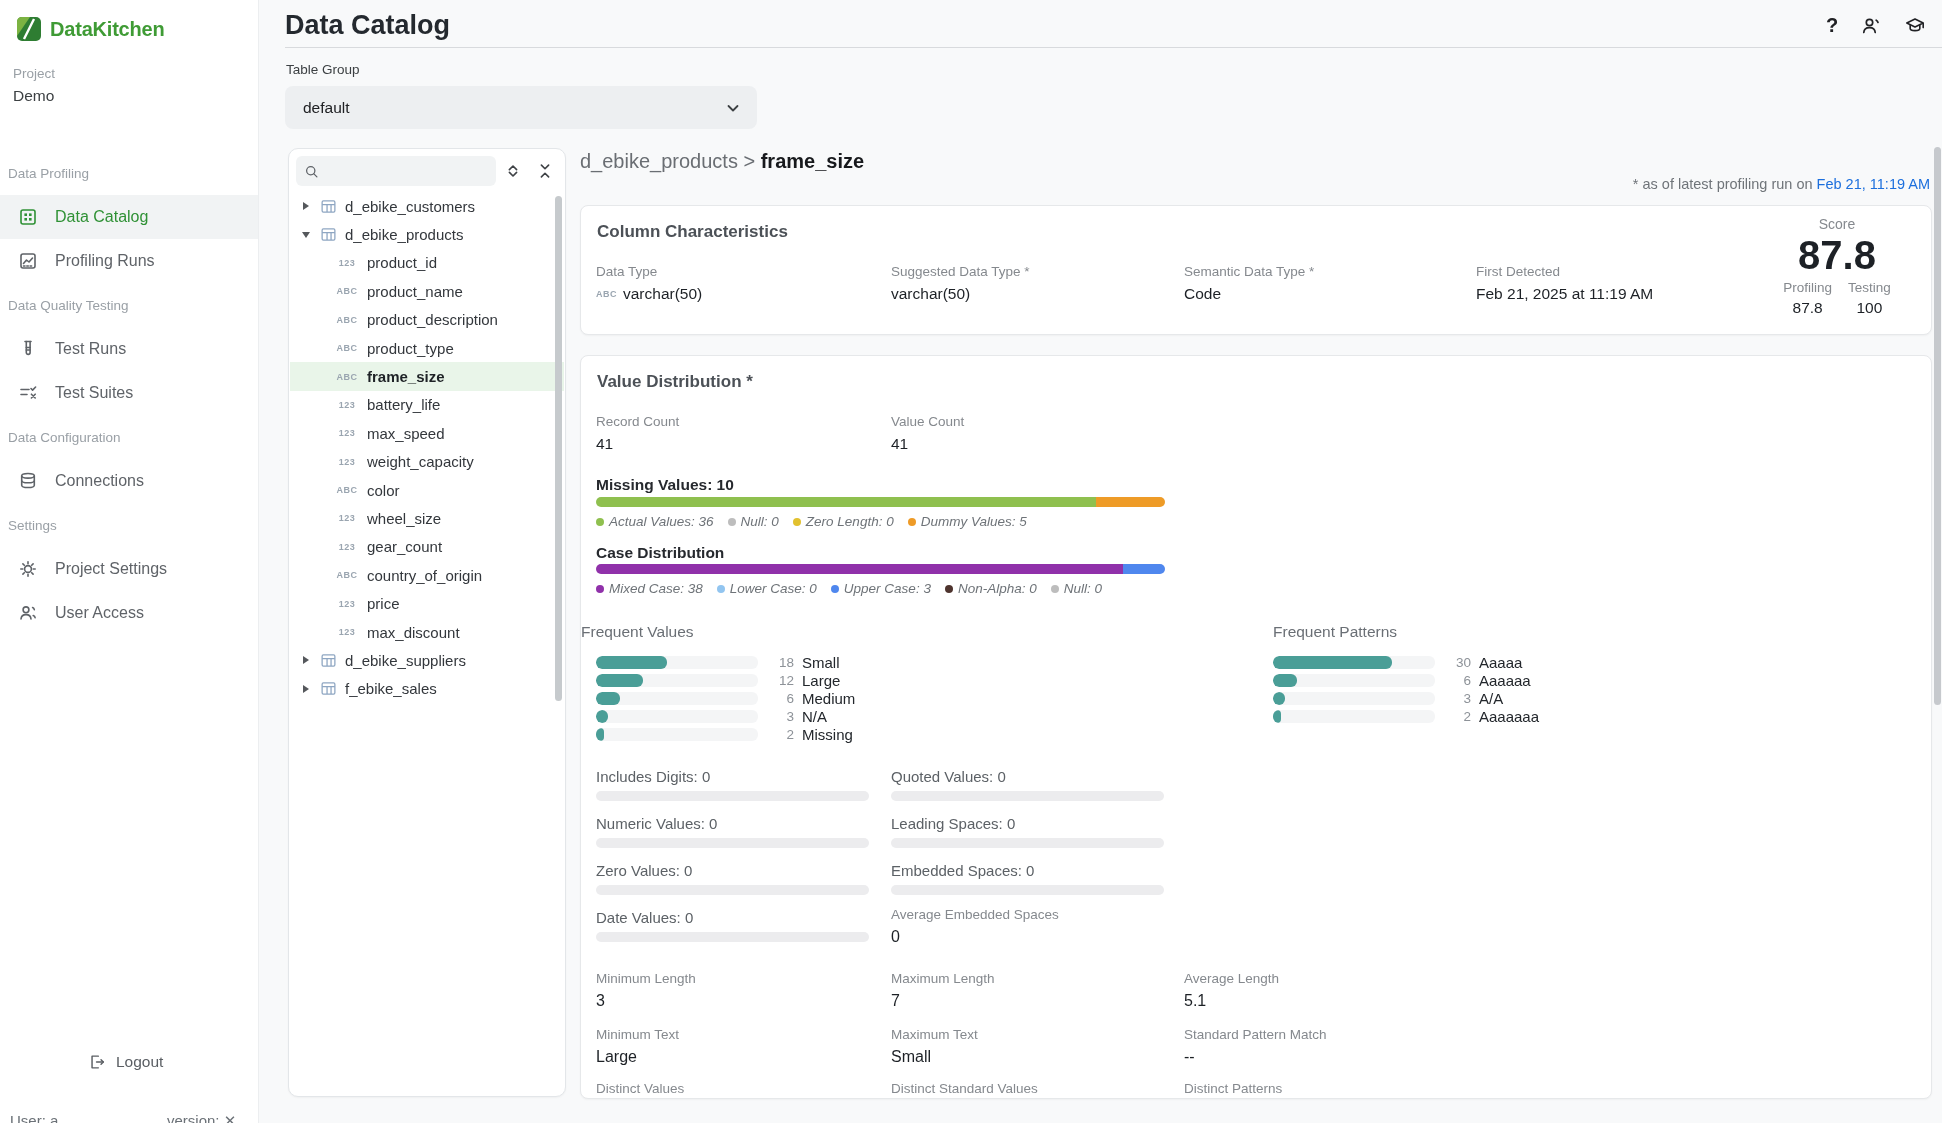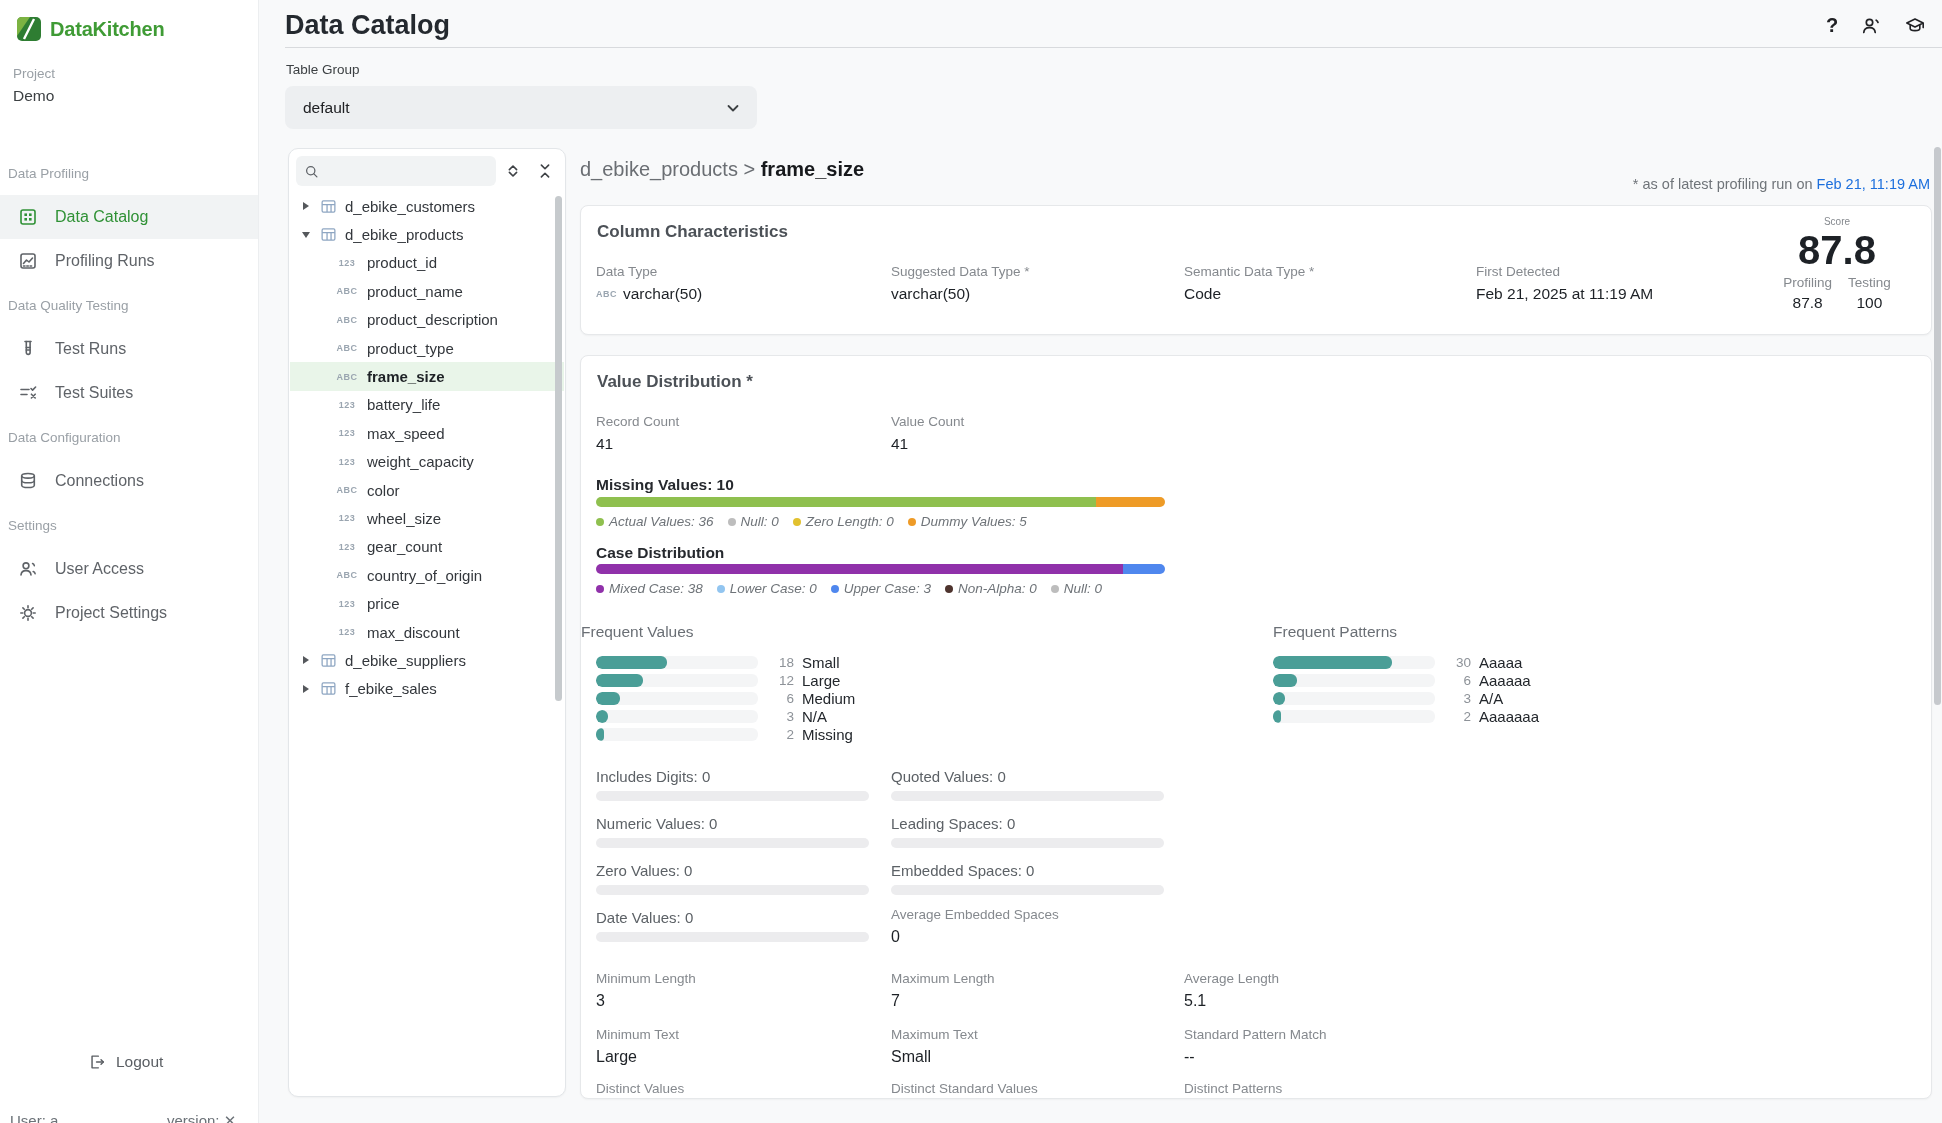--- a/index.html
+++ b/index.html
@@ -41,34 +41,34 @@
   .trow{display:flex;align-items:center;height:28.4px;gap:8px;padding-left:10px;font-size:15px;color:#33373c;cursor:pointer;}
   .trow.col{padding-left:45px;}
   .trow.sel{background:#e9f5e9;font-weight:700;color:#1e2226;}
   .caret-box{width:12px;display:flex;justify-content:center;}
   .caret-r{width:0;height:0;border-top:4.5px solid transparent;border-bottom:4.5px solid transparent;border-left:6px solid #55585c;}
   .caret-d{width:0;height:0;border-left:4.5px solid transparent;border-right:4.5px solid transparent;border-top:6px solid #55585c;}
   .tbl-ic{width:17px;height:17px;color:#8ea6c2;}
   .type-ic{width:24px;font-size:9px;font-weight:700;letter-spacing:.5px;color:#9aa5b0;text-align:center;flex-shrink:0;}
   .tree-thumb{position:absolute;right:3px;top:47px;width:7px;height:505px;background:#c6cacd;border-radius:4px;cursor:pointer;}
   
-  .breadcrumb{position:absolute;left:580px;top:150px;font-size:20px;color:#6a6e73;margin-top:8px;}
+  .breadcrumb{position:absolute;left:580px;top:150px;font-size:20px;color:#6a6e73;}
   .breadcrumb .col-name{font-weight:700;color:#17191c;}
   .prof-note{position:absolute;top:176px;right:12px;font-size:14.5px;color:#6f7479;}
   .prof-note a{color:#1c6fdd;text-decoration:none;cursor:pointer;}
   
   .card{position:absolute;left:580px;width:1350px;background:#fff;border:1px solid #e6e8ea;border-radius:8px;box-shadow:0 1px 2px rgba(0,0,0,.04);overflow:hidden;}
   #card-chars{top:205px;height:128px;}
   #card-dist{top:355px;height:742px;}
   .card-title{position:absolute;left:16px;top:16px;font-size:17px;font-weight:600;color:#4c5157;}
   .f-label{font-size:13.5px;color:#85898e;}
   .f-value{font-size:15.5px;color:#1d2126;margin-top:6px;display:flex;align-items:center;gap:6px;}
   .abs{position:absolute;}
   .score{position:absolute;right:24px;top:10px;width:140px;text-align:center;}
-  .score-label{font-size:10px;color:#85898e;}
+  .score-label{font-size:14px;color:#85898e;}
   .score-value{font-size:40px;font-weight:600;color:#1d2126;line-height:1.15;}
   .score-sub{display:flex;justify-content:center;gap:16px;margin-top:2px;}
   .score-subval{font-size:15.5px;color:#1d2126;margin-top:4px;}
   
   .dist-sub{font-size:15.5px;font-weight:600;color:#26292e;}
   .hbar{height:10px;border-radius:5px;display:flex;overflow:hidden;width:569px;}
   .seg{height:100%;}
   .legend{display:flex;gap:14px;font-size:13.5px;font-style:italic;color:#6e7378;align-items:center;}
   .dot{width:8px;height:8px;border-radius:4px;display:inline-block;margin-right:5px;flex-shrink:0;}
   .leg-item{display:flex;align-items:center;}
@@ -156,36 +156,36 @@
               <path d="M3.7 4.8v9.4c0 1.3 2.8 2.3 6.3 2.3s6.3-1 6.3-2.3V4.8"></path>
               <path d="M3.7 9.5c0 1.3 2.8 2.3 6.3 2.3s6.3-1 6.3-2.3"></path>
             </svg>
           </span>
         <span>Connections</span>
       </div>
       <div class="nav-section">Settings</div>
       <div class="nav-item">
         <span class="nic">
             <svg viewBox="0 0 20 20" fill="none" stroke="currentColor" stroke-width="1.6" stroke-linecap="round">
+              <circle cx="10" cy="10" r="3.4"></circle>
+              <path d="M10 2.8v2M10 15.2v2M2.8 10h2M15.2 10h2M4.9 4.9l1.4 1.4M13.7 13.7l1.4 1.4M15.1 4.9l-1.4 1.4M6.3 13.7l-1.4 1.4"></path>
+            </svg>
+          </span>
+        <span>Project Settings</span>
+      </div>
+      <div class="nav-item">
+        <span class="nic">
+            <svg viewBox="0 0 20 20" fill="none" stroke="currentColor" stroke-width="1.6" stroke-linecap="round">
               <circle cx="8" cy="6.8" r="2.9"></circle>
               <path d="M3 16c.2-2.8 2.3-4.4 5-4.4s4.8 1.6 5 4.4"></path>
               <path d="M14.6 4.6c.9.4 1.5 1.1 1.7 2"></path>
               <path d="M15.2 12.6c1 .4 1.7 1.1 1.9 2.1"></path>
             </svg>
           </span>
         <span>User Access</span>
-      </div>
-      <div class="nav-item">
-        <span class="nic">
-            <svg viewBox="0 0 20 20" fill="none" stroke="currentColor" stroke-width="1.6" stroke-linecap="round">
-              <circle cx="10" cy="10" r="3.4"></circle>
-              <path d="M10 2.8v2M10 15.2v2M2.8 10h2M15.2 10h2M4.9 4.9l1.4 1.4M13.7 13.7l1.4 1.4M15.1 4.9l-1.4 1.4M6.3 13.7l-1.4 1.4"></path>
-            </svg>
-          </span>
-        <span>Project Settings</span>
       </div>
     </div>
 
     <div class="logout">
       <span>
           <svg width="18" height="18" viewBox="0 0 20 20" fill="none" stroke="currentColor" stroke-width="1.6" stroke-linecap="round" stroke-linejoin="round">
             <path d="M11.5 3.5H4.5v13h7"></path>
             <path d="M9.5 10H17"></path>
             <path d="M14.5 7.5 17 10l-2.5 2.5"></path>
           </svg>

